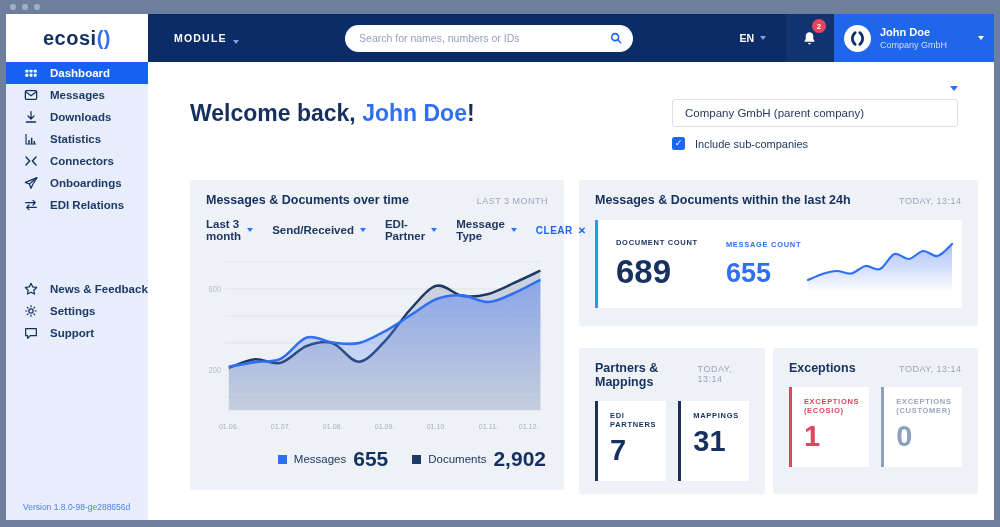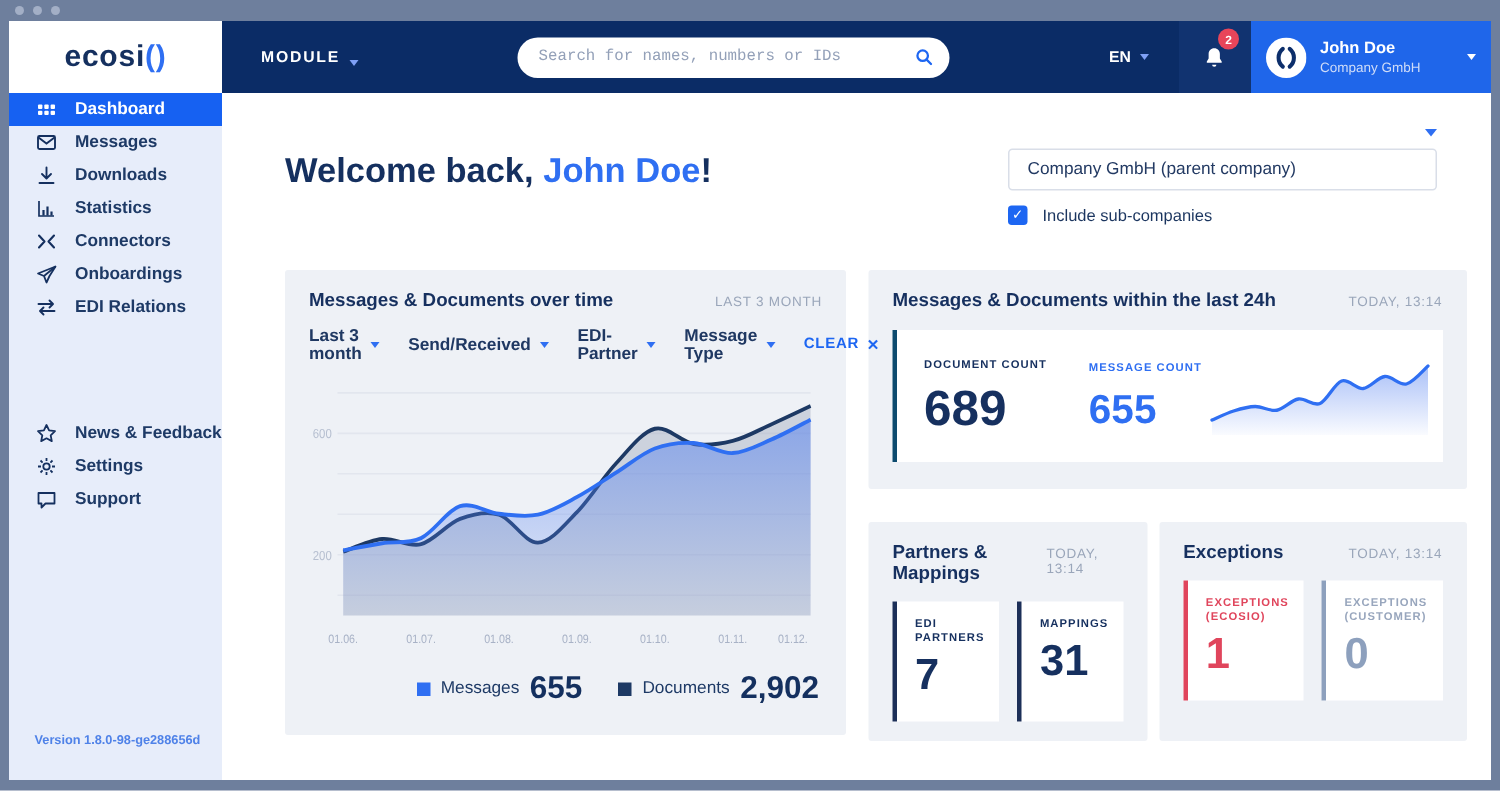--- a/index.html
+++ b/index.html
@@ -10,21 +10,21 @@
   .window { position:absolute; left:6px; right:6px; top:14px; bottom:7px; background:#fff; display:flex; flex-direction:column; overflow:hidden; }
 
   
   .navbar { height:48px; display:flex; flex:0 0 48px; background:#0b2c66; }
   .logo-box { width:142px; background:#fff; display:flex; align-items:center; justify-content:center; font-size:20px; font-weight:800; letter-spacing:.5px; }
   .logo-main { color:#15305f; } .logo-paren { color:#2f6ff2; }
   .nav-rest { flex:1; display:flex; align-items:center; }
   .module { margin-left:26px; color:#fff; font-size:10.5px; font-weight:700; letter-spacing:1.2px; display:flex; align-items:flex-end; cursor:pointer; }
   .caret { width:0; height:0; border-left:3.5px solid transparent; border-right:3.5px solid transparent; border-top:4.5px solid #7fa0f5; display:inline-block; margin-left:6px; }
   .search { margin:0 auto; width:288px; height:27px; background:#fff; border-radius:14px; display:flex; align-items:center; padding:0 10px 0 14px; position:relative; }
-  .search input { border:none; outline:none; flex:1; font-size:10.5px; color:#35508a; font-family:Liberation Mono, monospace; background:transparent; }
+  .search input { border:none; outline:none; flex:1; font-size:10.5px; color:#35508a; font-family:Liberation Sans, sans-serif; background:transparent; }
   .search input::placeholder { color:#93a0b8; }
   .lang { color:#fff; font-size:10.5px; font-weight:700; display:flex; align-items:center; margin-right:20px; cursor:pointer; }
   .bell-tile { width:48px; height:48px; background:#113370; display:flex; align-items:center; justify-content:center; position:relative; cursor:pointer; }
   .badge { position:absolute; top:5px; right:8px; min-width:14px; height:14px; border-radius:7px; background:#e8455a; color:#fff; font-size:8px; font-weight:700; display:flex; align-items:center; justify-content:center; }
   .user-tile { width:160px; height:48px; background:#1f66ea; display:flex; align-items:center; padding:0 10px; cursor:pointer; }
   .avatar { width:27px; height:27px; flex:0 0 27px; }
   .user-meta { margin-left:9px; flex:1; }
   .user-name { color:#fff; font-size:11px; font-weight:700; }
   .user-company { color:#cfdcf8; font-size:9px; margin-top:2px; }
   .caret-white { border-top-color:#fff; margin-left:2px; }
@@ -32,21 +32,21 @@
   
   .app-body { flex:1; display:flex; min-height:0; }
   .sidebar { width:142px; flex:0 0 142px; background:#e7edfa; position:relative; display:flex; flex-direction:column; }
   .side-item { height:22px; display:flex; align-items:center; padding-left:17px; cursor:pointer; color:#15305f; }
   .side-item .s-icon { width:16px; height:16px; display:inline-flex; }
   .side-item .s-icon svg { width:16px; height:16px; }
   .side-item .s-label { margin-left:11px; font-size:11.5px; font-weight:700; color:#1e3a66; }
   .side-item.active { background:#1661f2; color:#fff; }
   .side-item.active .s-label { color:#fff; }
   .side-footer { margin-top:62px; }
-  .version { position:absolute; left:17px; bottom:22px; font-size:8.5px; color:#4f82e8;font-weight:bold; }
+  .version { position:absolute; left:17px; bottom:8px; font-size:8.5px; color:#4f82e8; }
 
   .main { flex:1; background:#fff; padding:24px 36px 0 42px; min-width:0; }
   .header-row { display:flex; justify-content:space-between; align-items:flex-start; }
   .welcome { font-size:23px; font-weight:800; color:#15305f; margin-top:14px; }
   .welcome .hl { color:#2f6ff2; }
   .hdr-right { width:286px; }
   .collapse-row { display:flex; justify-content:flex-end; height:10px; margin-bottom:3px; }
   .caret-blue { border-top-color:#2f6ff2; border-left-width:4px; border-right-width:4px; border-top-width:5px; cursor:pointer; }
   .select-box { width:100%; height:28px; background:#fff; border:1px solid #d9dee8; border-radius:3px; display:flex; align-items:center; padding:0 12px; font-size:11.5px; color:#233a63; cursor:pointer; }
   .check-row { display:flex; align-items:center; margin-top:10px; }
@@ -55,21 +55,21 @@
 
   
   .cards { margin-top:30px; display:grid; grid-template-columns:374px 1fr; grid-template-rows:146px 142px; column-gap:15px; row-gap:22px; }
   .card { background:#eef1f6; border-radius:2px; padding:13px 16px; }
   .card-head { display:flex; justify-content:space-between; align-items:baseline; }
   .card-title { font-size:12.5px; font-weight:700; color:#16305f; }
   .card-time { font-size:9px; color:#9aa6ba; letter-spacing:.5px; }
   .metric-label { font-size:7.5px; font-weight:700; letter-spacing:.7px; color:#16305f; }
   .metric-value { font-weight:800; color:#16305f; }
 
-  .box24 { margin-top:13px; height:88px; background:#fff; border-left:3px solid #0c4a6e; display:flex; align-items:center; padding:0 6px 0 18px; }
+  .box24 { margin-top:13px; height:88px; background:#fff; border-left:3px solid #0ea5e9; display:flex; align-items:center; padding:0 6px 0 18px; }
   .m-doc .metric-value { font-size:33px; margin-top:6px; }
   .m-msg { margin-left:28px; }
   .m-msg .metric-label, .m-msg .metric-value { color:#2f6ff2; }
   .m-msg .metric-value { font-size:27px; margin-top:9px; }
   .spark-wrap { margin-left:auto; width:152px; height:64px; }
 
   .two-col { display:grid; grid-template-columns:1fr 1fr; gap:8px; }
   .mini-boxes { display:grid; grid-template-columns:1fr 1fr; gap:12px; margin-top:12px; }
   .mini-box { background:#fff; border-left:3px solid #1c2f58; height:80px; padding:10px 10px 0 12px; }
   .mini-box .metric-value { font-size:29px; margin-top:5px; }

